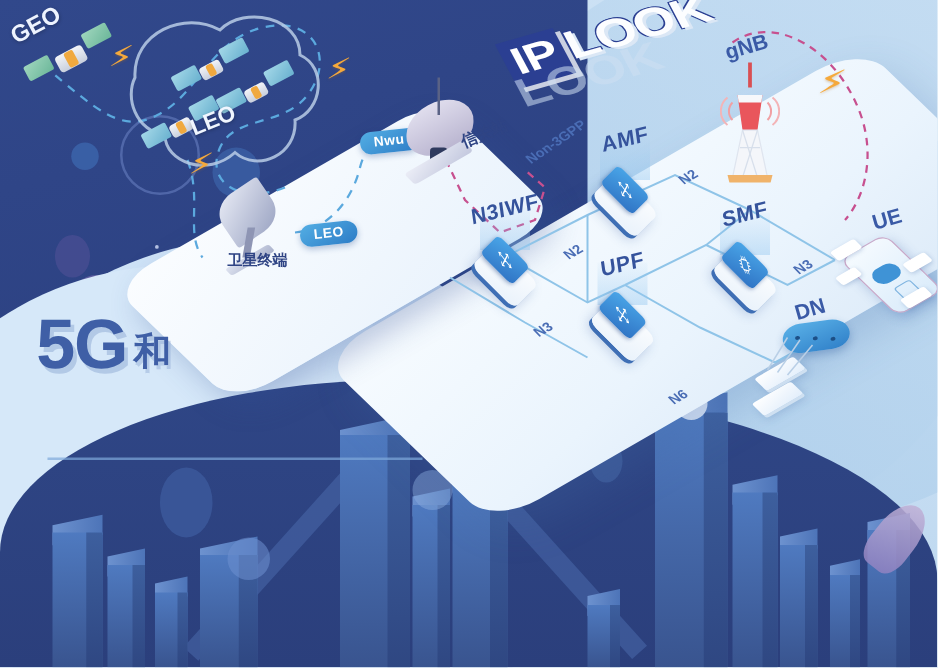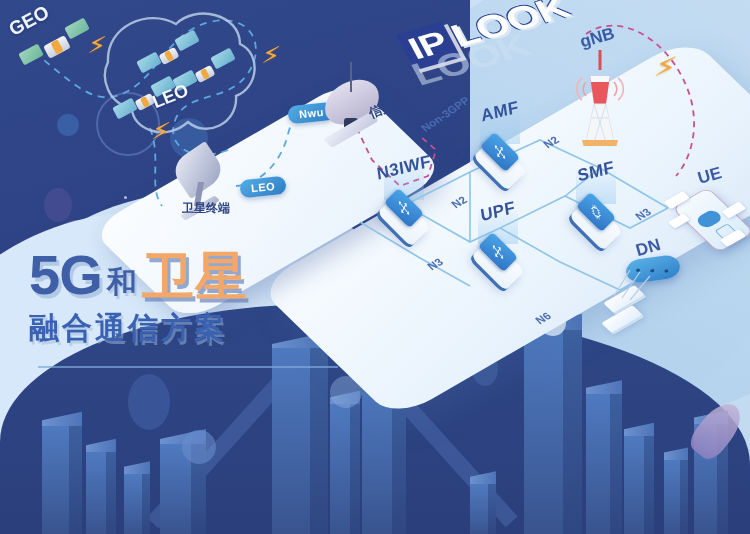--- a/index.html
+++ b/index.html
@@ -447,19 +447,17 @@
   <div class="linklbl" style="left:452px;top:196px;">N2</div>
   <div class="linklbl" style="left:544px;top:136px;">N2</div>
   <div class="linklbl" style="left:428px;top:258px;">N3</div>
   <div class="linklbl" style="left:636px;top:208px;">N3</div>
   <div class="linklbl" style="left:536px;top:312px;">N6</div>
 
   <div class="headline">
     <div class="h-row1">
       <span class="h5g">5G</span>
       <span class="hhe">和</span>
-      <span class="hsat">卫星</span>
     </div>
-    <div class="h-row2">融合通信方案</div>
   </div>
   <div class="hr-line"></div>
 
 </div>
 
 </body></html>

